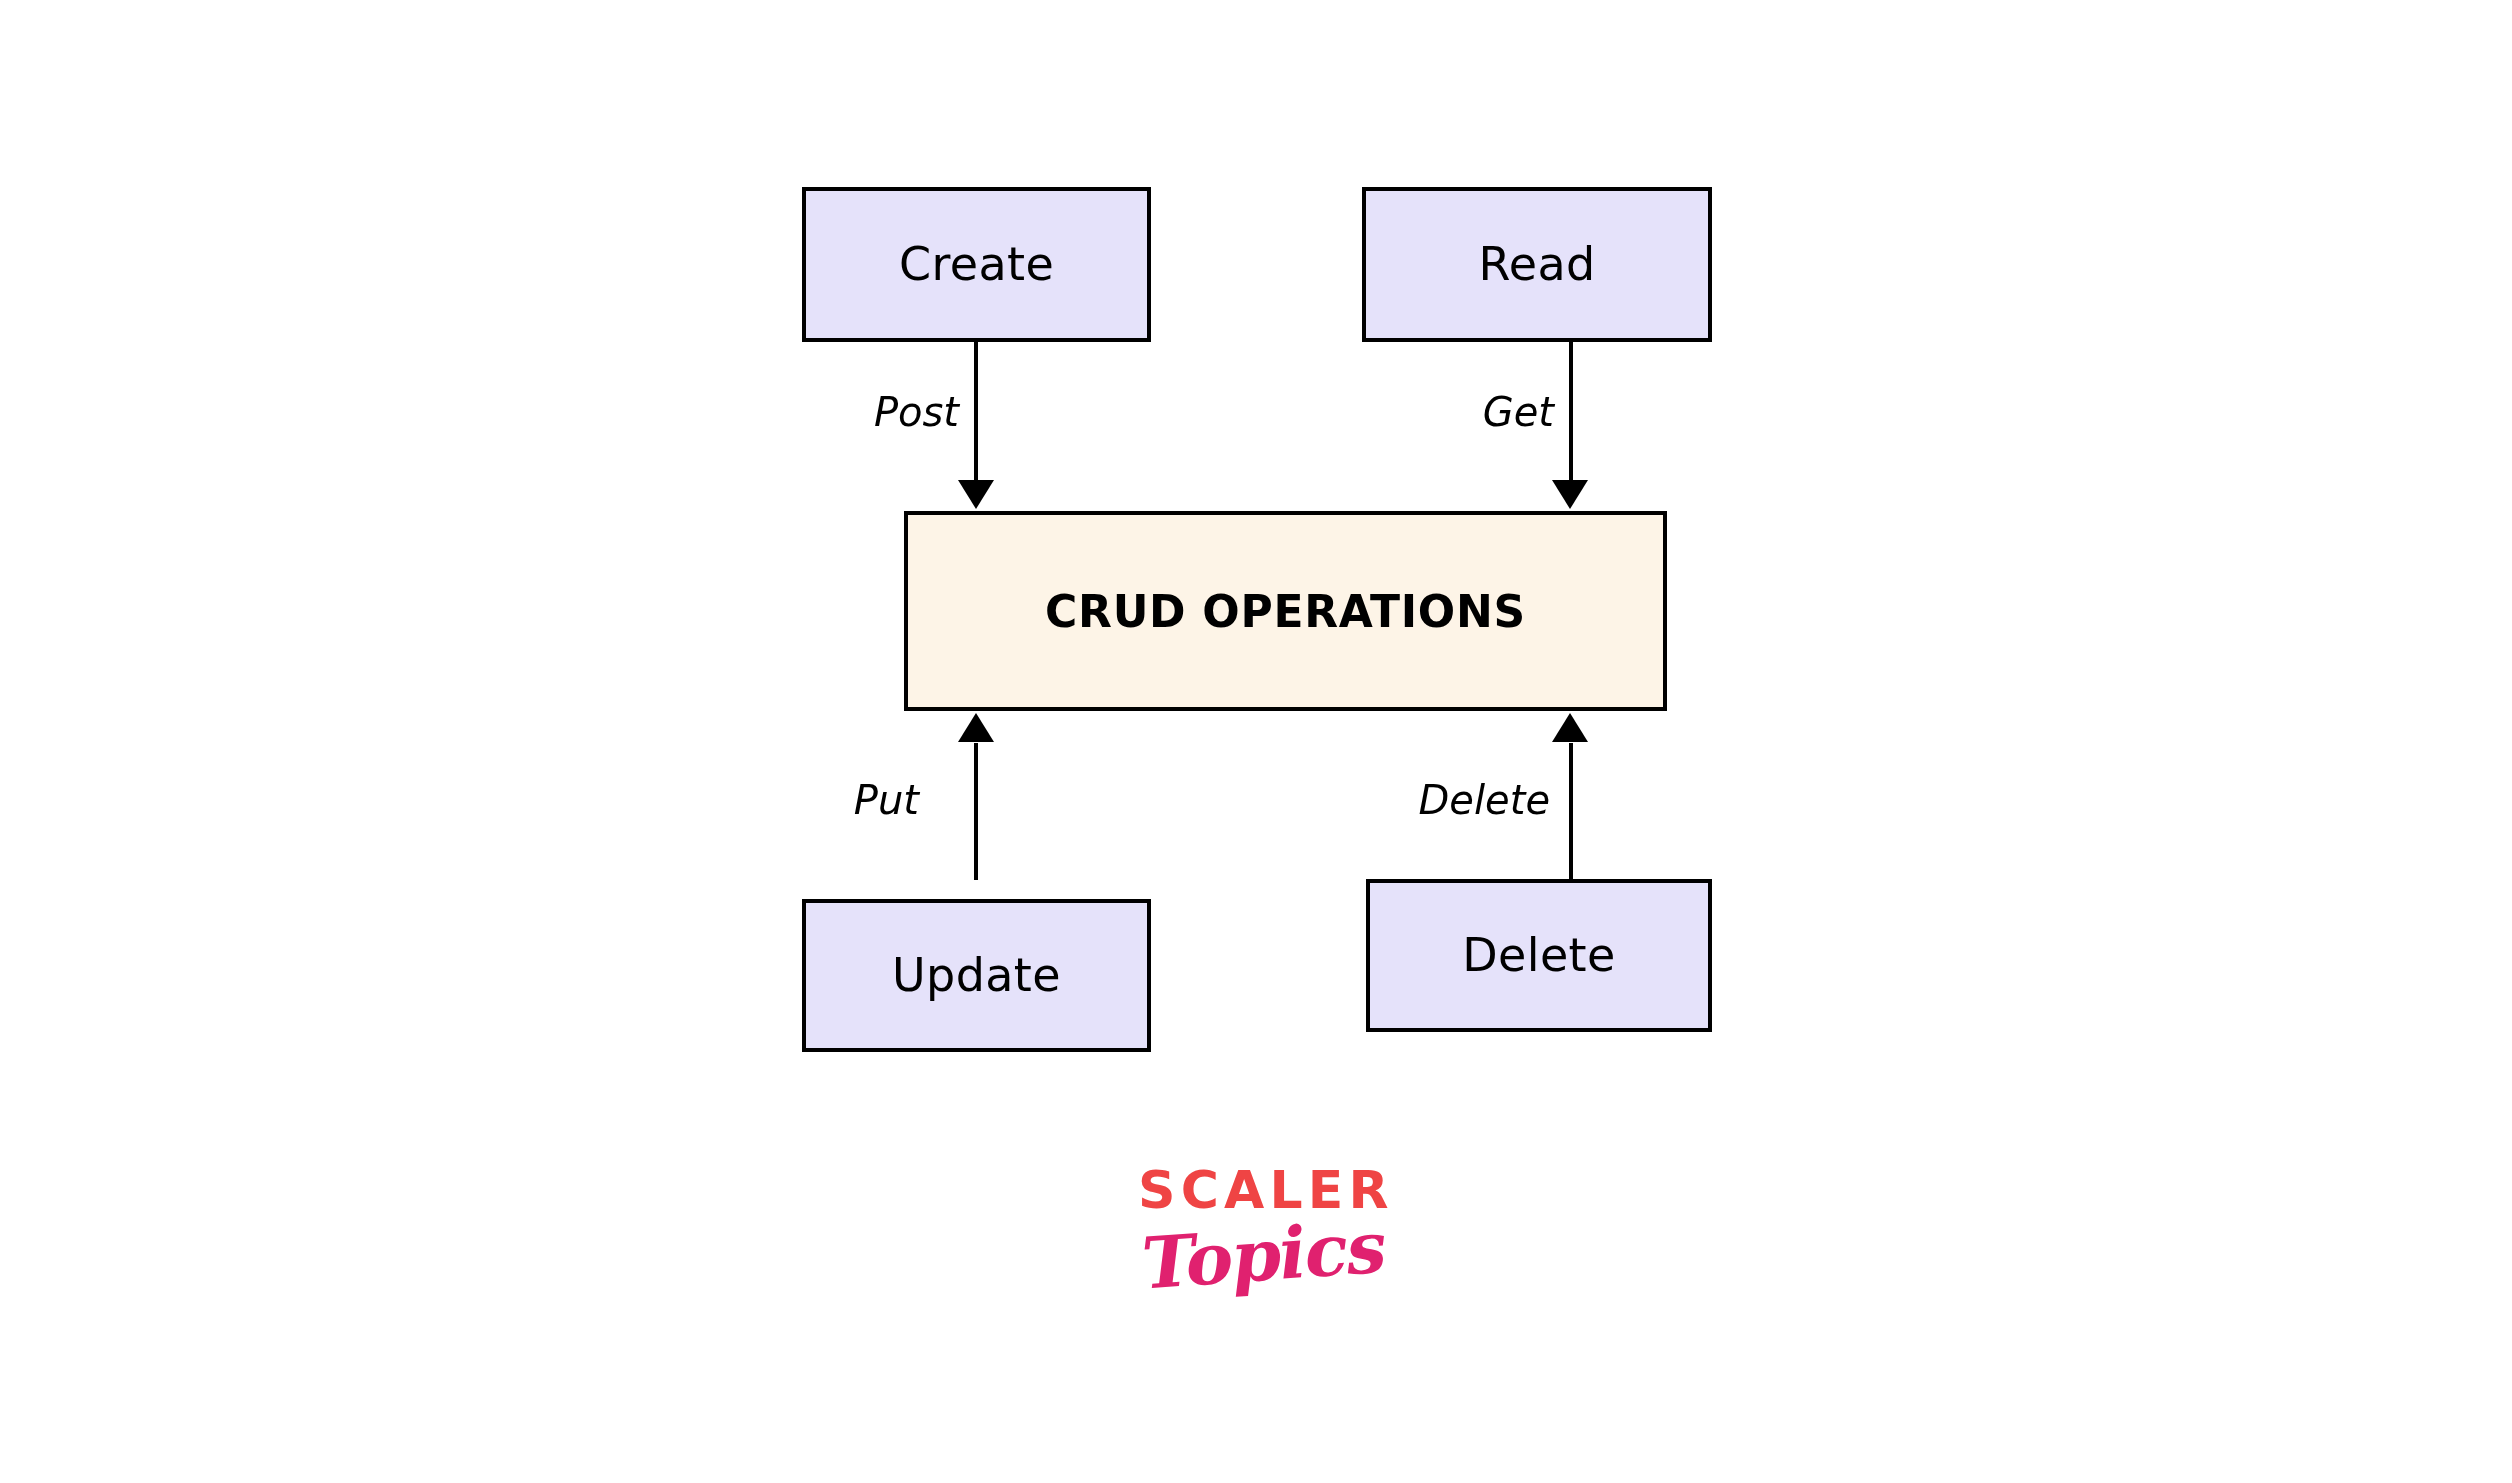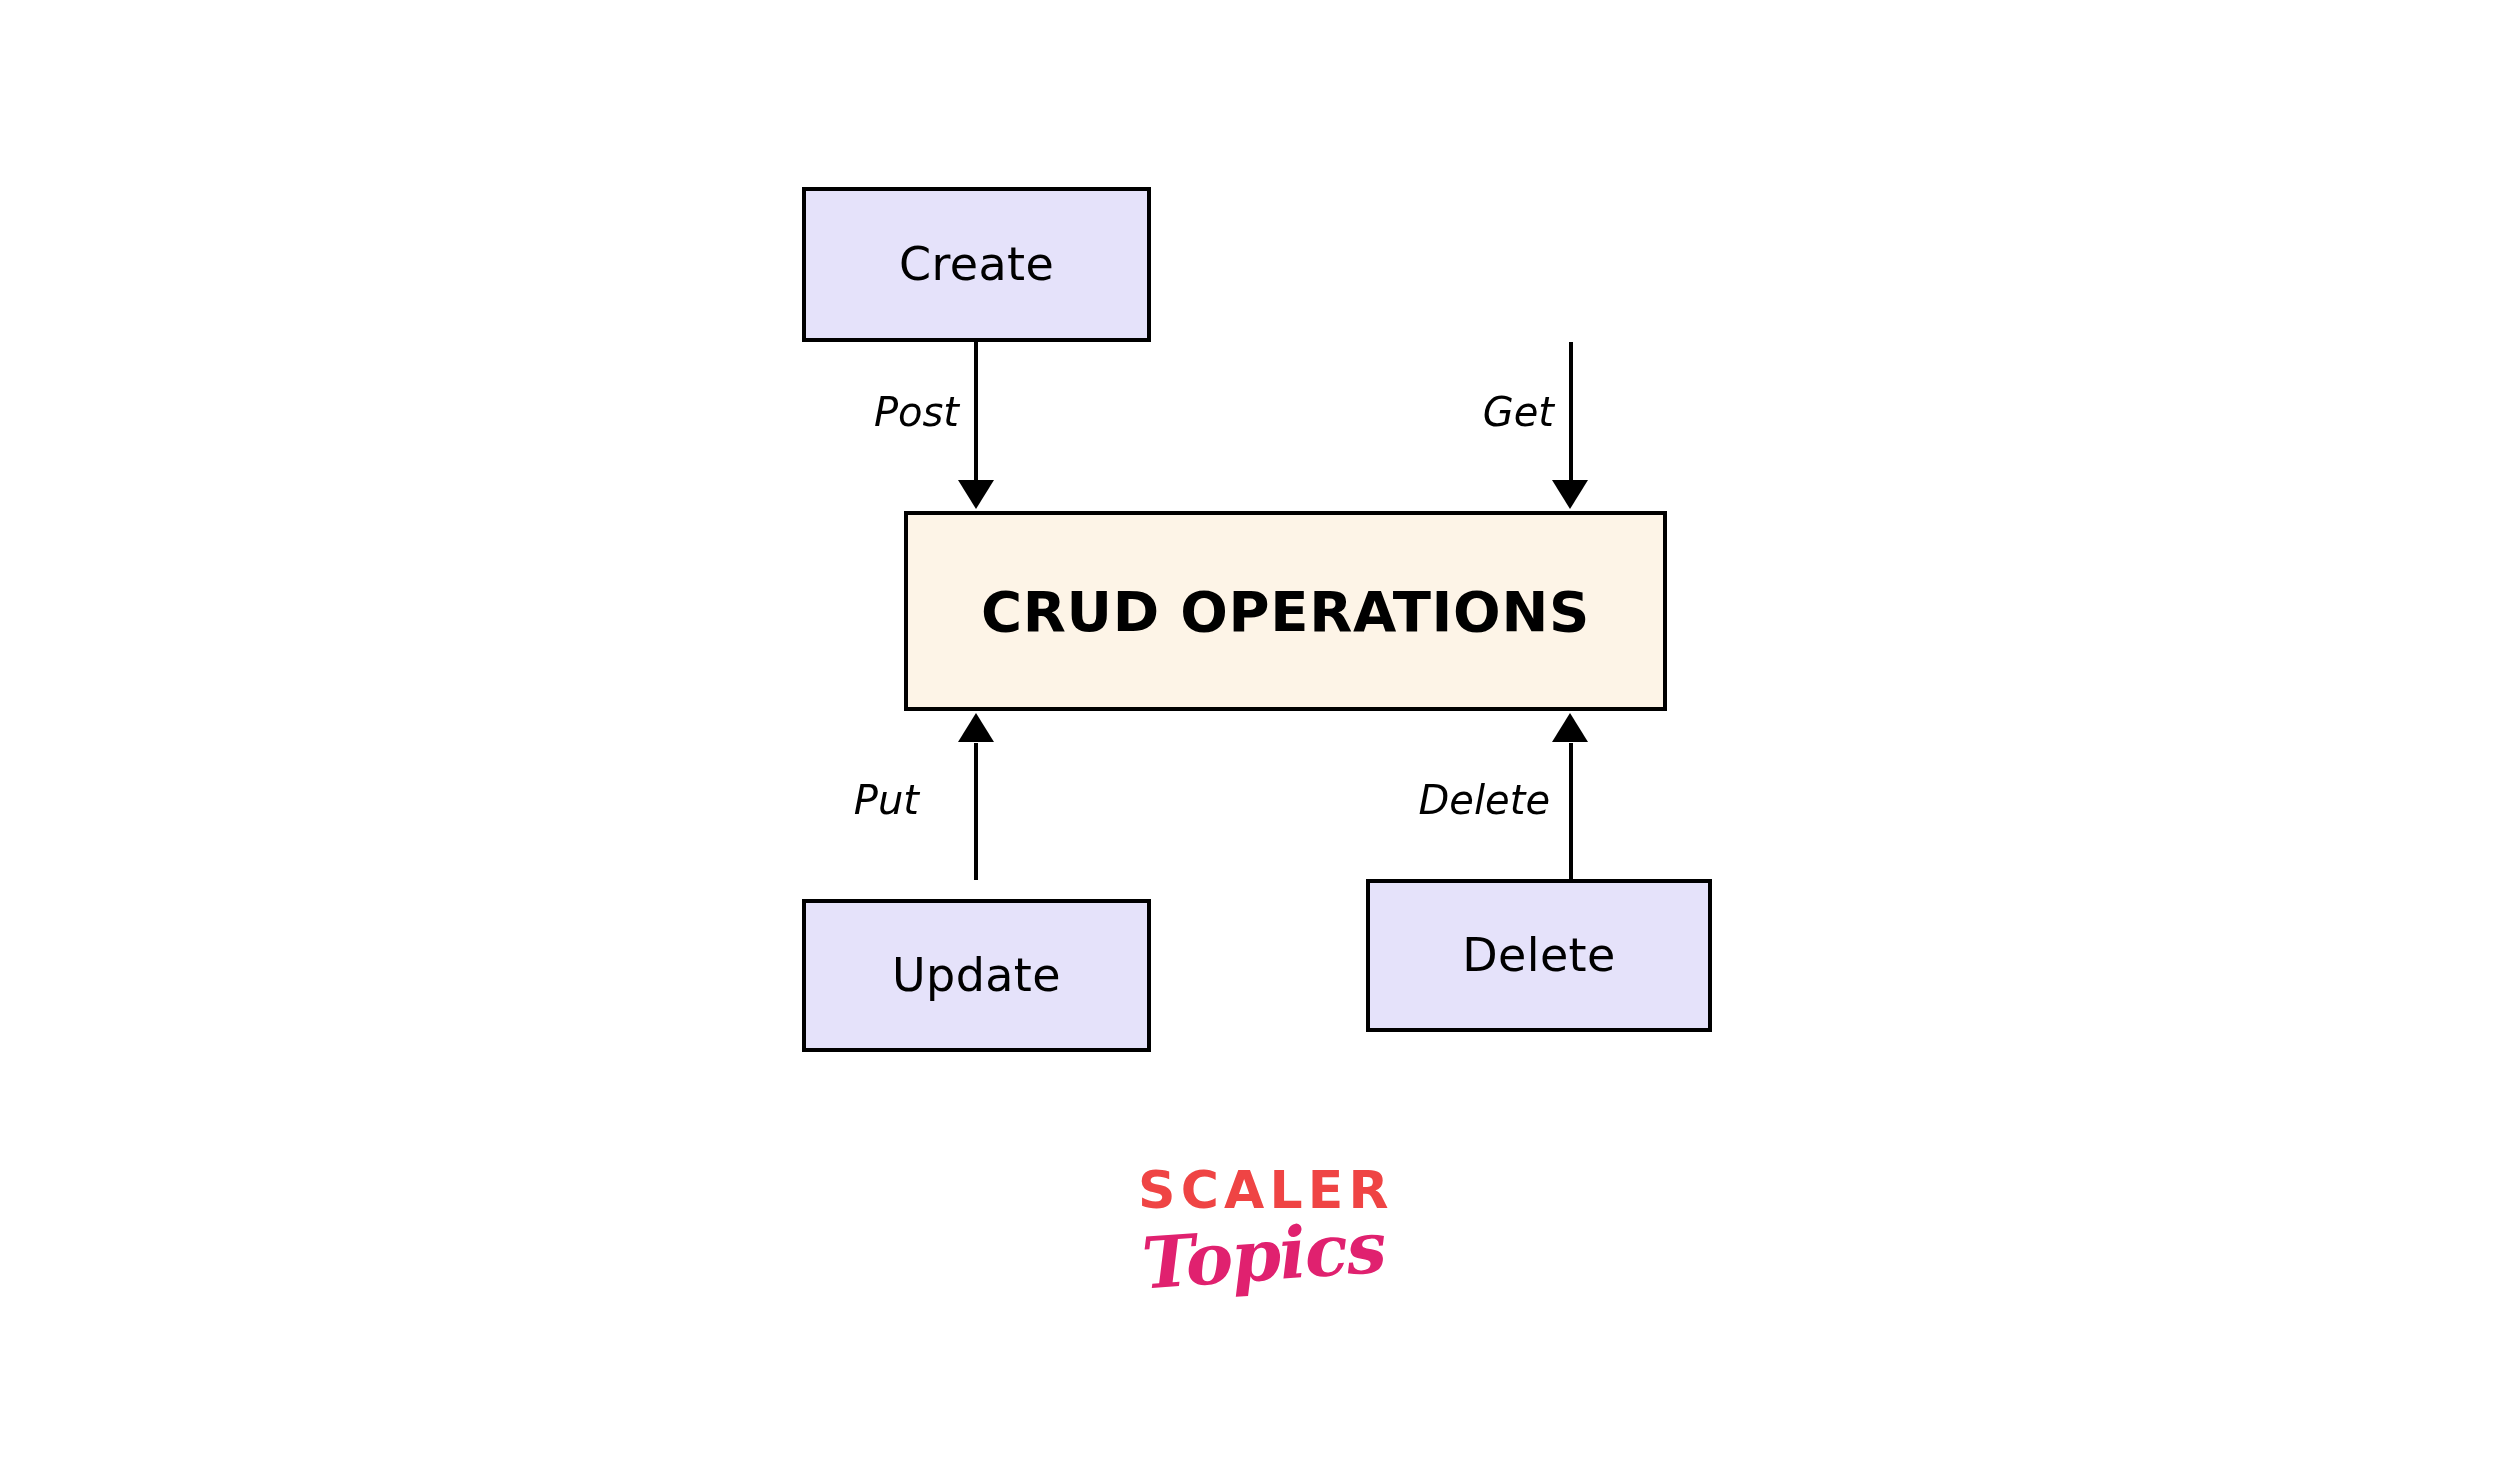--- a/index.html
+++ b/index.html
@@ -36,21 +36,21 @@
   .node-label {
     font-family: "DejaVu Sans", sans-serif;
     font-size: 46px;
     font-weight: 400;
     color: #000000;
     line-height: 1.1;
     letter-spacing: 0.4px;
   }
   .node-label-strong {
     font-family: "DejaVu Sans", sans-serif;
-    font-size: 56px;
+    font-size: 44px;
     font-weight: 700;
     color: #000000;
     letter-spacing: 0.7px;
   }
 
   
   #box-create { left: 802px; top: 187px;  width: 349px; height: 155px; }
   #box-read   { left: 1362px; top: 187px;  width: 350px; height: 155px; }
   #box-crud   { left: 904px; top: 511px;  width: 763px; height: 200px; }
   #box-update { left: 802px; top: 879px; width: 349px; height: 153px; margin-top: 20px; }
@@ -135,20 +135,23 @@
 </style>
 </head>
 <body>
 
 <div id="canvas">
 
   <div class="node node-purple" id="box-create">
     <span class="node-label">Create</span>
   </div>
 
+  <div class="node node-purple" id="box-read">
+    <span class="node-label">Read</span>
+  </div>
 
   <div class="node node-cream" id="box-crud">
     <span class="node-label-strong">CRUD OPERATIONS</span>
   </div>
 
   <div class="node node-purple" id="box-update">
     <span class="node-label">Update</span>
   </div>
 
   <div class="node node-purple" id="box-delete">

